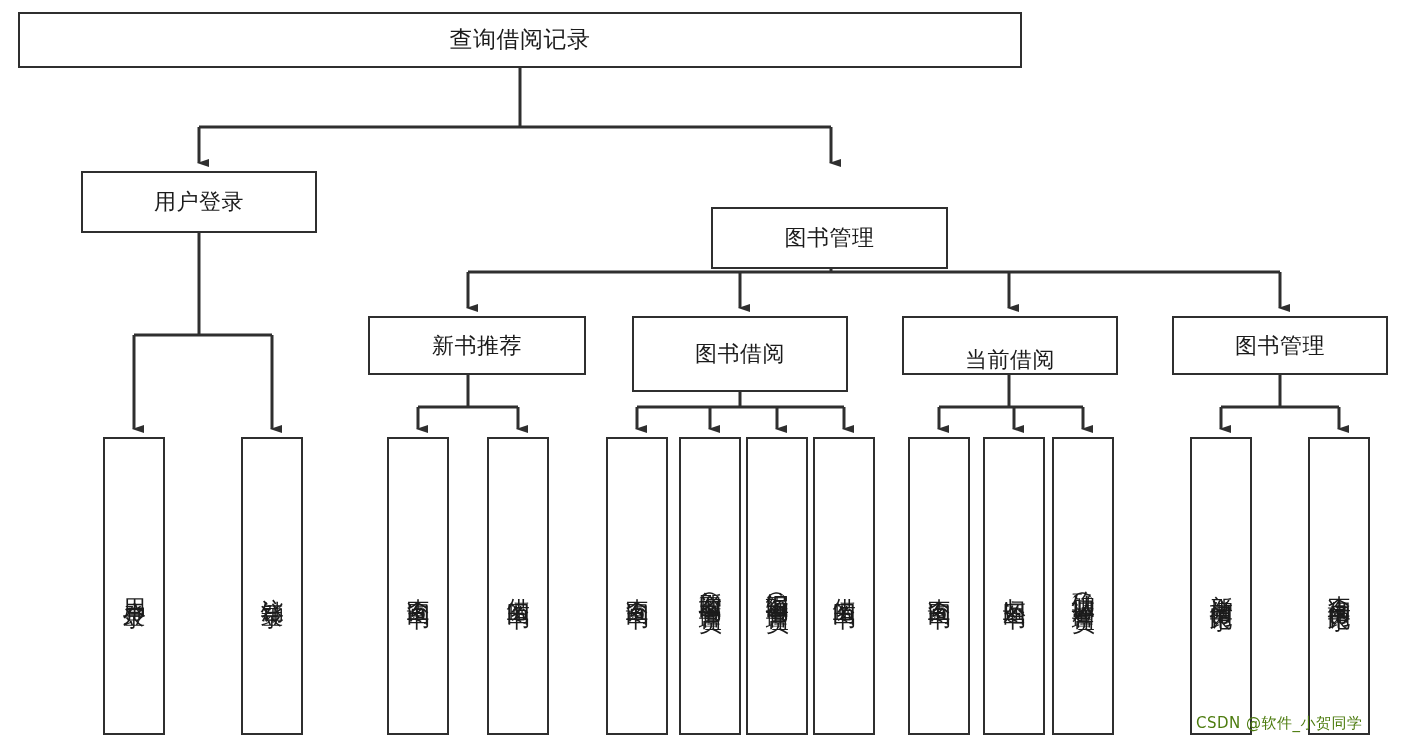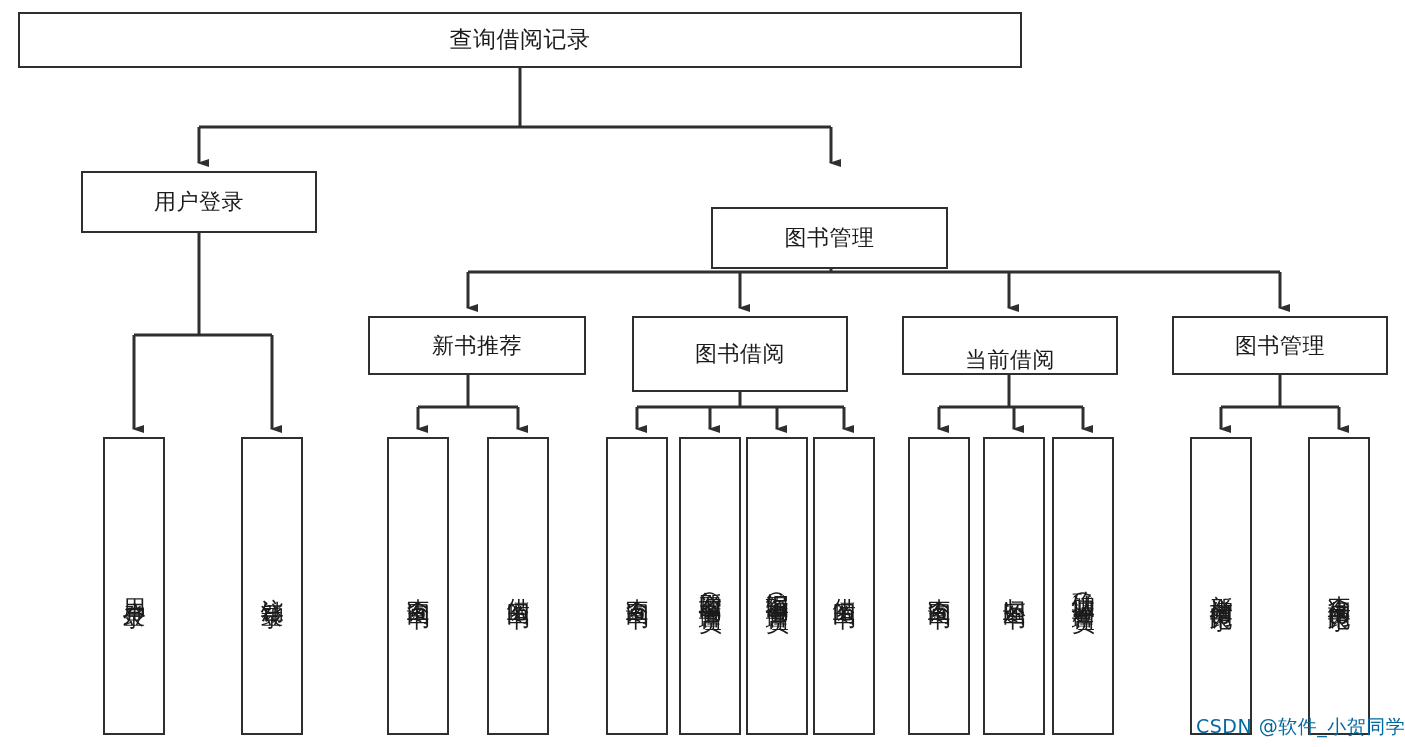--- a/index.html
+++ b/index.html
@@ -56,22 +56,22 @@
   .node.vertical .label {
     writing-mode: vertical-rl;
     text-orientation: upright;
     font-size: 23px;
     line-height: 1.1;
     letter-spacing: 3px;
     max-height: 100%;
   }
   .watermark {
     position: absolute;
-    font-size: 19px;
-    color: #0369a1;
+    font-size: 15px;
+    color: #4d7c0f;
     white-space: nowrap;
     letter-spacing: 0.5px;
     pointer-events: none;
   }
 </style>
 </head>
 <body>
 
 <div id="canvas">
 

